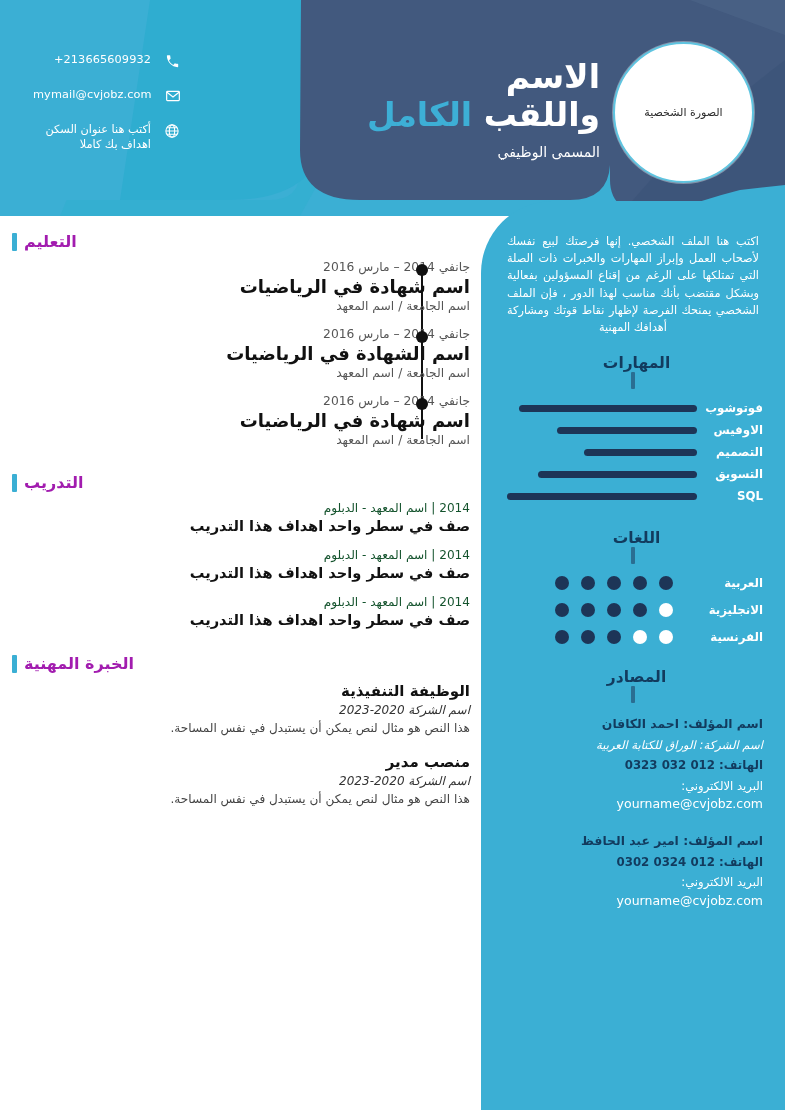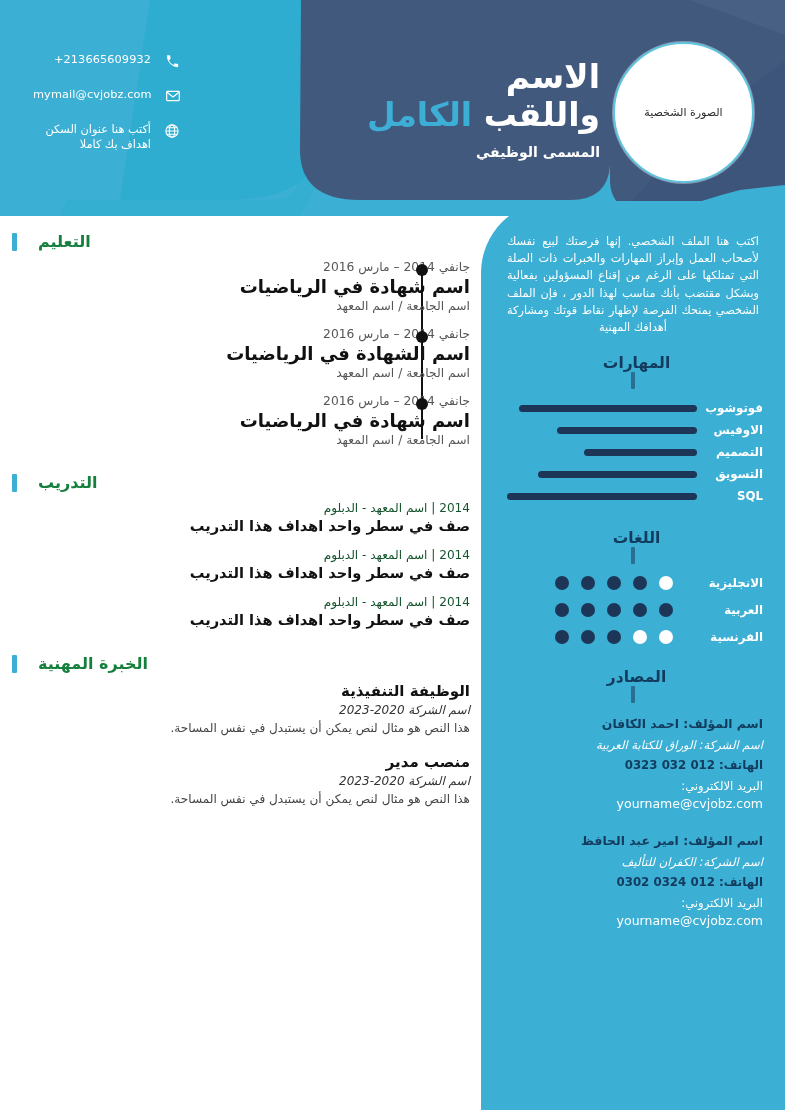--- a/index.html
+++ b/index.html
@@ -66,21 +66,21 @@
     padding-right: 0; margin-right: 0; text-align: right;
     padding-left: 215px;
   }
   .name-line2 {
     font-size: 33px; font-weight: bold; line-height: 38px;
     color: #ffffff; text-align: right; padding-left: 215px;
     letter-spacing: 0.5px;
   }
   .name-line2 .accent { color: #3DAFD6; }
   .job-title {
-    font-size: 14px; color: #ffffff; font-weight: bold;
+    font-size: 14px; color: #ffffff; font-weight: normal;
     margin-top: 10px; text-align: right; padding-left: 215px;
     letter-spacing: 0.2px;
   }
 
   .photo-circle {
     position: absolute; top: 42px; left: 613px;
     width: 141px; height: 141px; border-radius: 50%;
     background: #ffffff;
     border: 2px solid #5fc4e0;
     display: flex; align-items: center; justify-content: center;
@@ -158,22 +158,22 @@
   .main {
     position: absolute; top: 232px; left: 0; width: 470px;
     direction: rtl; text-align: right;
     z-index: 2;
   }
   .sec-head {
     display: flex; align-items: center; justify-content: flex-end;
     margin-bottom: 9px; padding-left: 12px;
   }
   .sec-head .txt {
-    font-size: 16px; font-weight: bold; color: #15803d;
-    padding-left: 21px; text-align: right;
+    font-size: 16px; font-weight: bold; color: #a21caf;
+    padding-left: 7px; text-align: right;
   }
   .sec-head .bar { width: 5px; height: 18px; background: #3BAFD4; border-radius: 1px; }
 
   
   .tl { position: relative; padding-left: 12px; padding-right: 0; }
   .tl-line {
     position: absolute; right: 47px; top: 10px; bottom: 8px;
     width: 2px; background: #111111;
   }
   .tl-item { position: relative; padding-right: 0; margin-bottom: 14px; }
@@ -316,33 +316,33 @@
         </span>
       </div>
     </div>
 
     <div class="side-head" style="margin-top:26px;">
       <span class="txt">اللغات</span>
       <span class="bar"></span>
     </div>
     <div>
       <div class="lang-row">
+        <span class="lang-name">العربية</span>
+        <span class="lang-dots">
+            <span class="dot"></span>
+            <span class="dot"></span>
+            <span class="dot"></span>
+            <span class="dot"></span>
+            <span class="dot"></span>
+          </span>
+      </div>
+      <div class="lang-row">
         <span class="lang-name">الانجليزية</span>
         <span class="lang-dots">
             <span class="dot empty"></span>
-            <span class="dot"></span>
-            <span class="dot"></span>
-            <span class="dot"></span>
-            <span class="dot"></span>
-          </span>
-      </div>
-      <div class="lang-row">
-        <span class="lang-name">العربية</span>
-        <span class="lang-dots">
-            <span class="dot"></span>
             <span class="dot"></span>
             <span class="dot"></span>
             <span class="dot"></span>
             <span class="dot"></span>
           </span>
       </div>
       <div class="lang-row">
         <span class="lang-name">الفرنسية</span>
         <span class="lang-dots">
             <span class="dot empty"></span>
@@ -361,21 +361,20 @@
     <div>
       <div class="ref-block">
         <div class="ref-name">اسم المؤلف: احمد الكافان</div>
         <div class="ref-company">اسم الشركة: الوراق للكتابة العربية</div>
         <div class="ref-phone">الهاتف: 012 032  0323</div>
         <div class="ref-emaillabel">البريد الالكتروني:</div>
         <div class="ref-email">yourname@cvjobz.com</div>
       </div>
       <div class="ref-block" style="margin-top:18px;">
         <div class="ref-name">اسم المؤلف: امير عبد الحافظ</div>
-        <div class="ref-company">اسم الشركة: الكفران للتأليف</div>
         <div class="ref-phone">الهاتف: 012 0324 0302</div>
         <div class="ref-emaillabel">البريد الالكتروني:</div>
         <div class="ref-email">yourname@cvjobz.com</div>
       </div>
     </div>
 
   </div>
 
   <div class="main">
 

